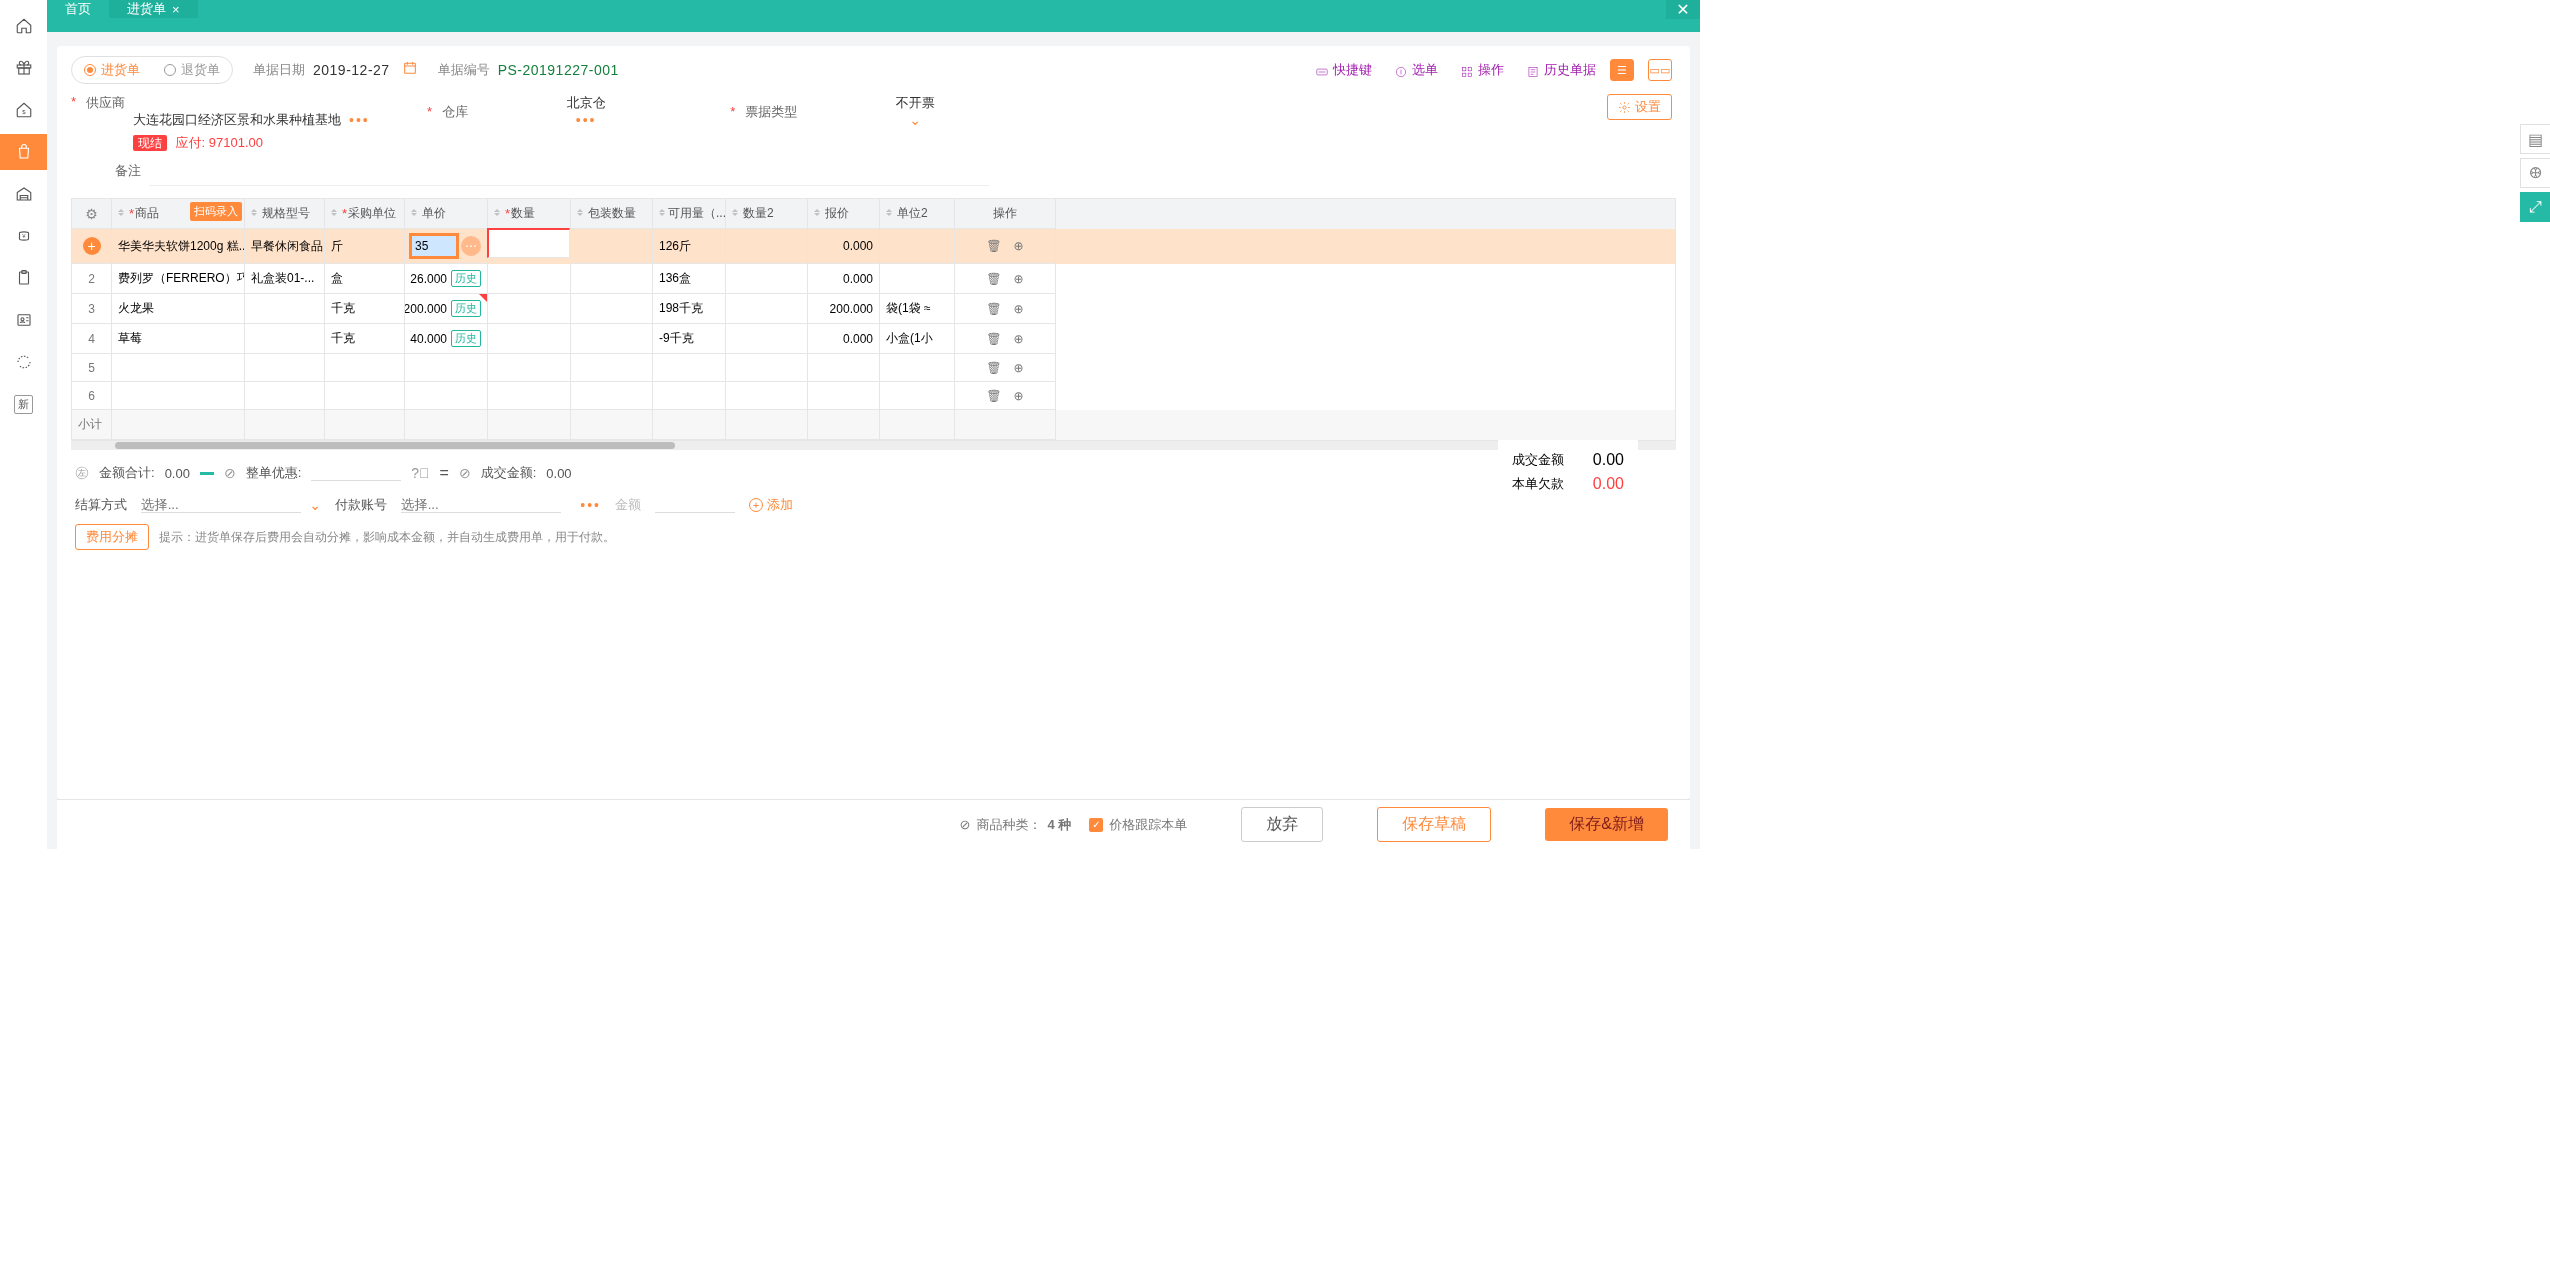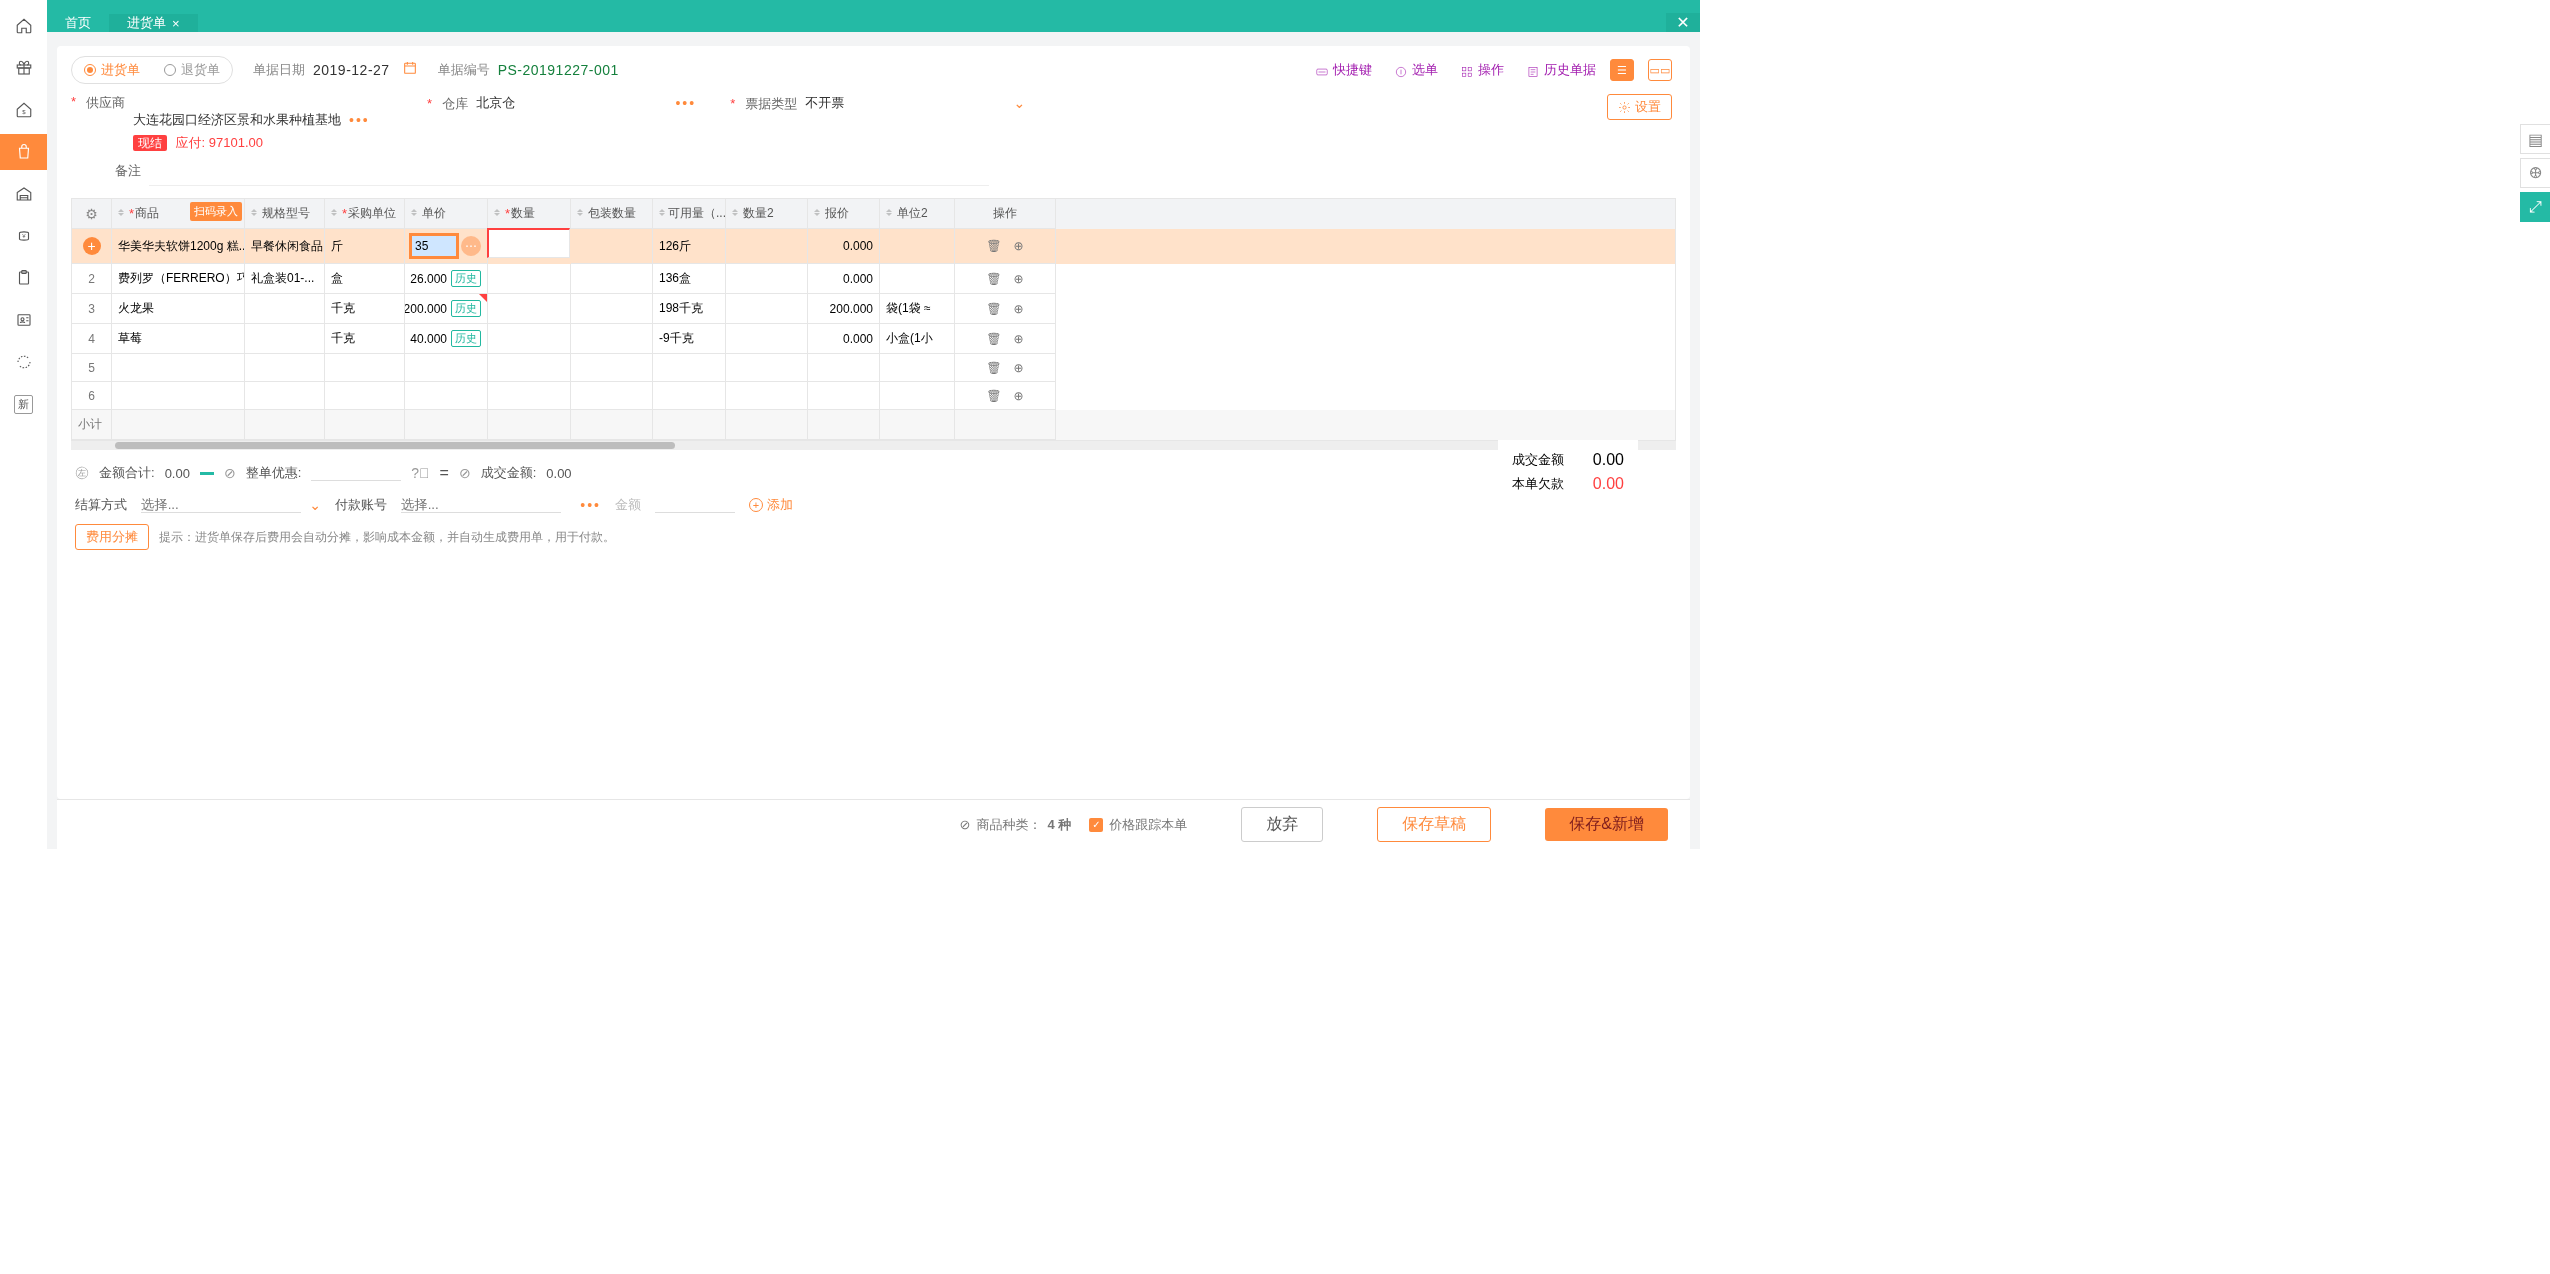--- a/index.html
+++ b/index.html
@@ -11,21 +11,21 @@
 .sidebar { width: 47px; background: #fff; display: flex; flex-direction: column; align-items: center; padding-top: 8px; gap: 6px; }
 .sidebar .side-ic { width: 47px; height: 36px; display: flex; align-items: center; justify-content: center; color: #555; cursor: pointer; }
 .sidebar .side-ic.active { background: #ff8a3c; color: #fff; }
 .sidebar svg { width: 18px; height: 18px; stroke: currentColor; fill: none; stroke-width: 1.5; }
 .sidebar .label { font-size: 11px; color: #555; border: 1px solid #999; padding: 1px 3px; border-radius: 2px; }
 
 
 .main { flex: 1; display: flex; flex-direction: column; min-width: 0; }
 
 
-.tabs { height: 32px; background: #24baa5; display: flex; align-items: flex-end; }
+.tabs { height: 32px; background: #24baa5; display: flex; align-items: flex-start; }
 .tab { padding: 0 18px; display: flex; align-items: center; color: #fff; font-size: 13px; cursor: pointer; gap: 6px; }
 .tab.active { background: #1fb09b; }
 .tab .close { font-size: 13px; }
 .tabs .spacer { flex: 1; }
 .tabs .app-close { width: 34px; display: flex; align-items: center; justify-content: center; color: #fff; cursor: pointer; background: #1fb09b; }
 
 
 .content { flex: 1; background: #f3f4f5; padding: 14px 10px 0 10px; display: flex; flex-direction: column; min-height: 0; }
 .card { background: #fff; border-radius: 4px; padding: 0; display: flex; flex-direction: column; flex: 1; min-height: 0; }
 
@@ -45,21 +45,21 @@
 .view-btn.on { background: #ff8a3c; color: #fff; }
 
 
 .hdr2 { display: flex; padding: 4px 18px 0 14px; gap: 20px; align-items: flex-start; }
 .field { display: flex; align-items: center; gap: 8px; }
 .req { color: #ff4040; font-size: 13px; margin-right: 2px; }
 .flabel { color: #666; font-size: 13px; white-space: nowrap; }
 .fval { color: #333; font-size: 13px; }
 .fmore { color: #ff8a3c; font-size: 14px; letter-spacing: 2px; cursor: pointer; }
 .supplier-col { display: flex; flex-direction: column; gap: 4px; min-width: 260px; }
-.farrow { width: 220px; border-bottom: 1px solid transparent; display: flex; align-items: center; justify-content: space-between; }
+.farrow { width: 220px; border-bottom: 1px solid transparent; display: flex; align-items: center; justify-content: space-between; flex-direction: column; }
 .badge { background: #ff4040; color: #fff; font-size: 12px; padding: 1px 5px; border-radius: 2px; margin-right: 4px; }
 .due { color: #ff4040; font-size: 13px; }
 .caret { color: #ff8a3c; font-size: 14px; }
 .btn-outline { border: 1px solid #ff8a3c; color: #ff8a3c; padding: 3px 10px; border-radius: 3px; font-size: 13px; display: inline-flex; align-items: center; gap: 4px; cursor: pointer; }
 
 .hdr3 { display: flex; padding: 10px 18px 12px 14px; gap: 8px; align-items: flex-start; }
 .remark-input { flex: 0 0 840px; border: none; border-bottom: 1px solid #eee; height: 24px; font-size: 13px; }
 
 
 .tbl-wrap { margin: 0 14px; border: 1px solid #e6e6e6; min-height: 0; }

